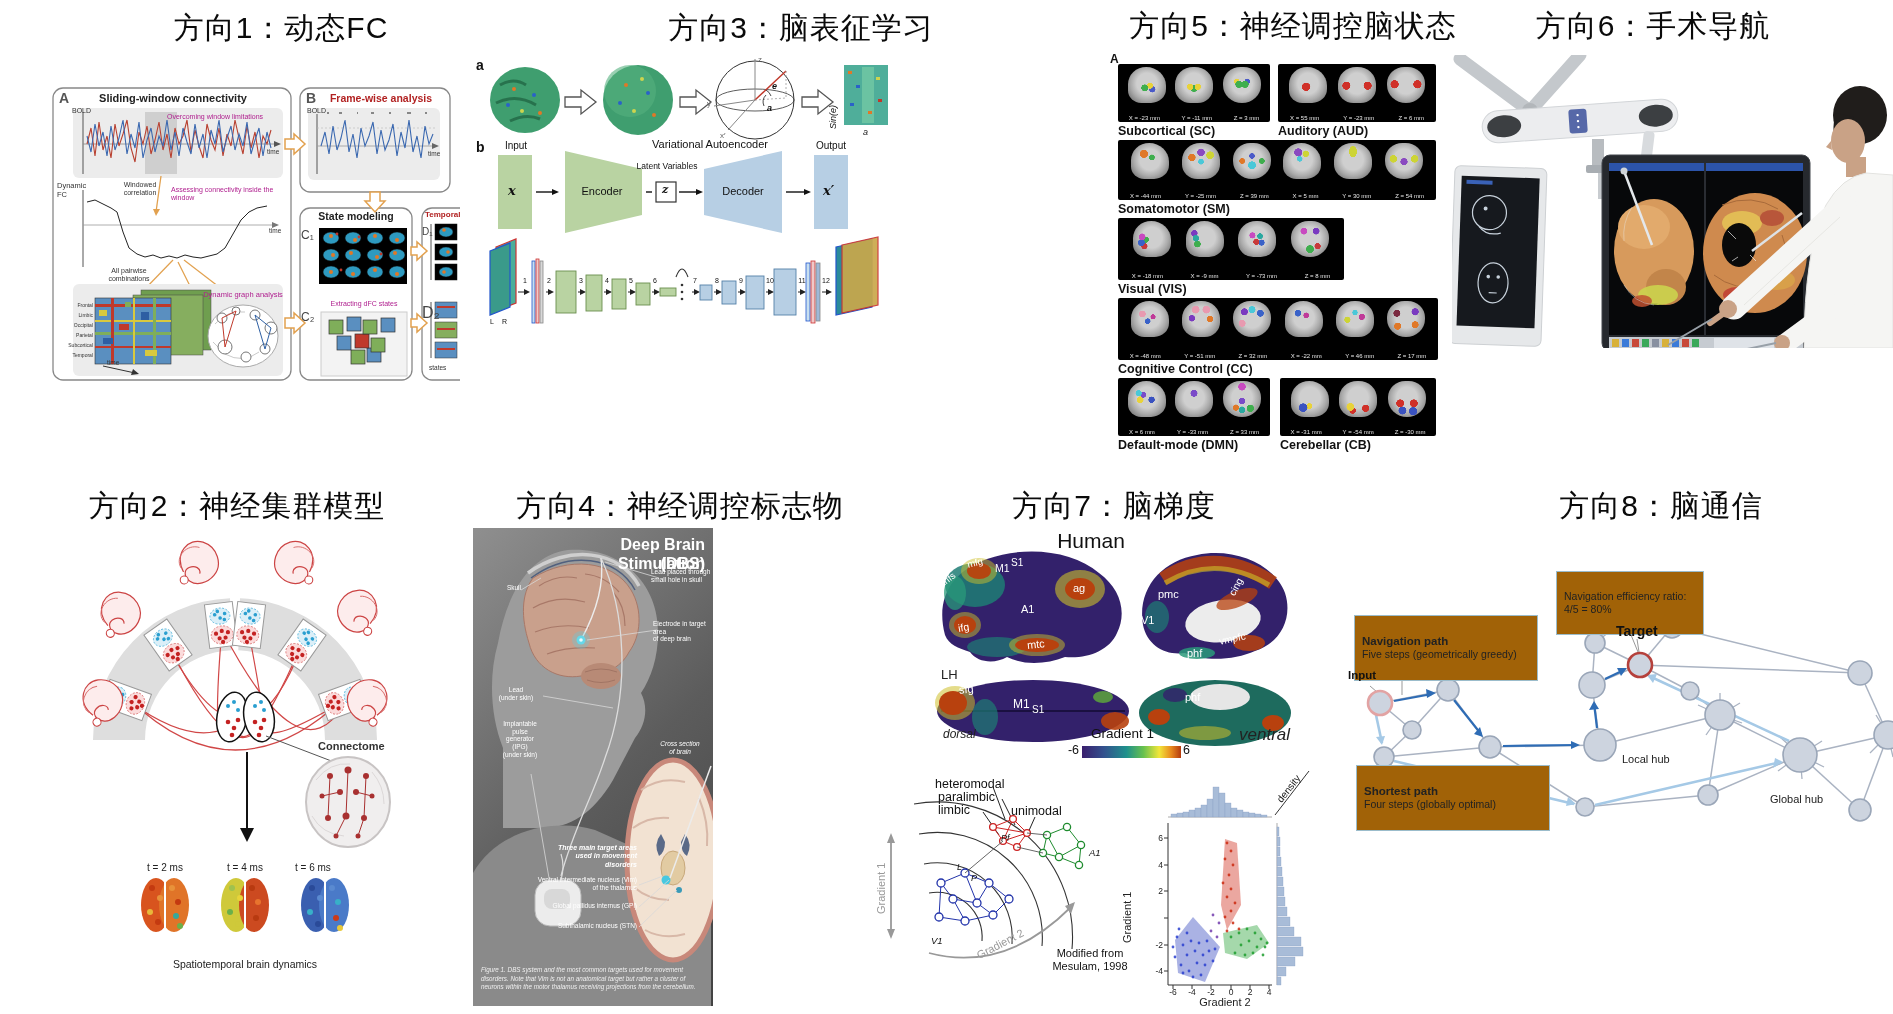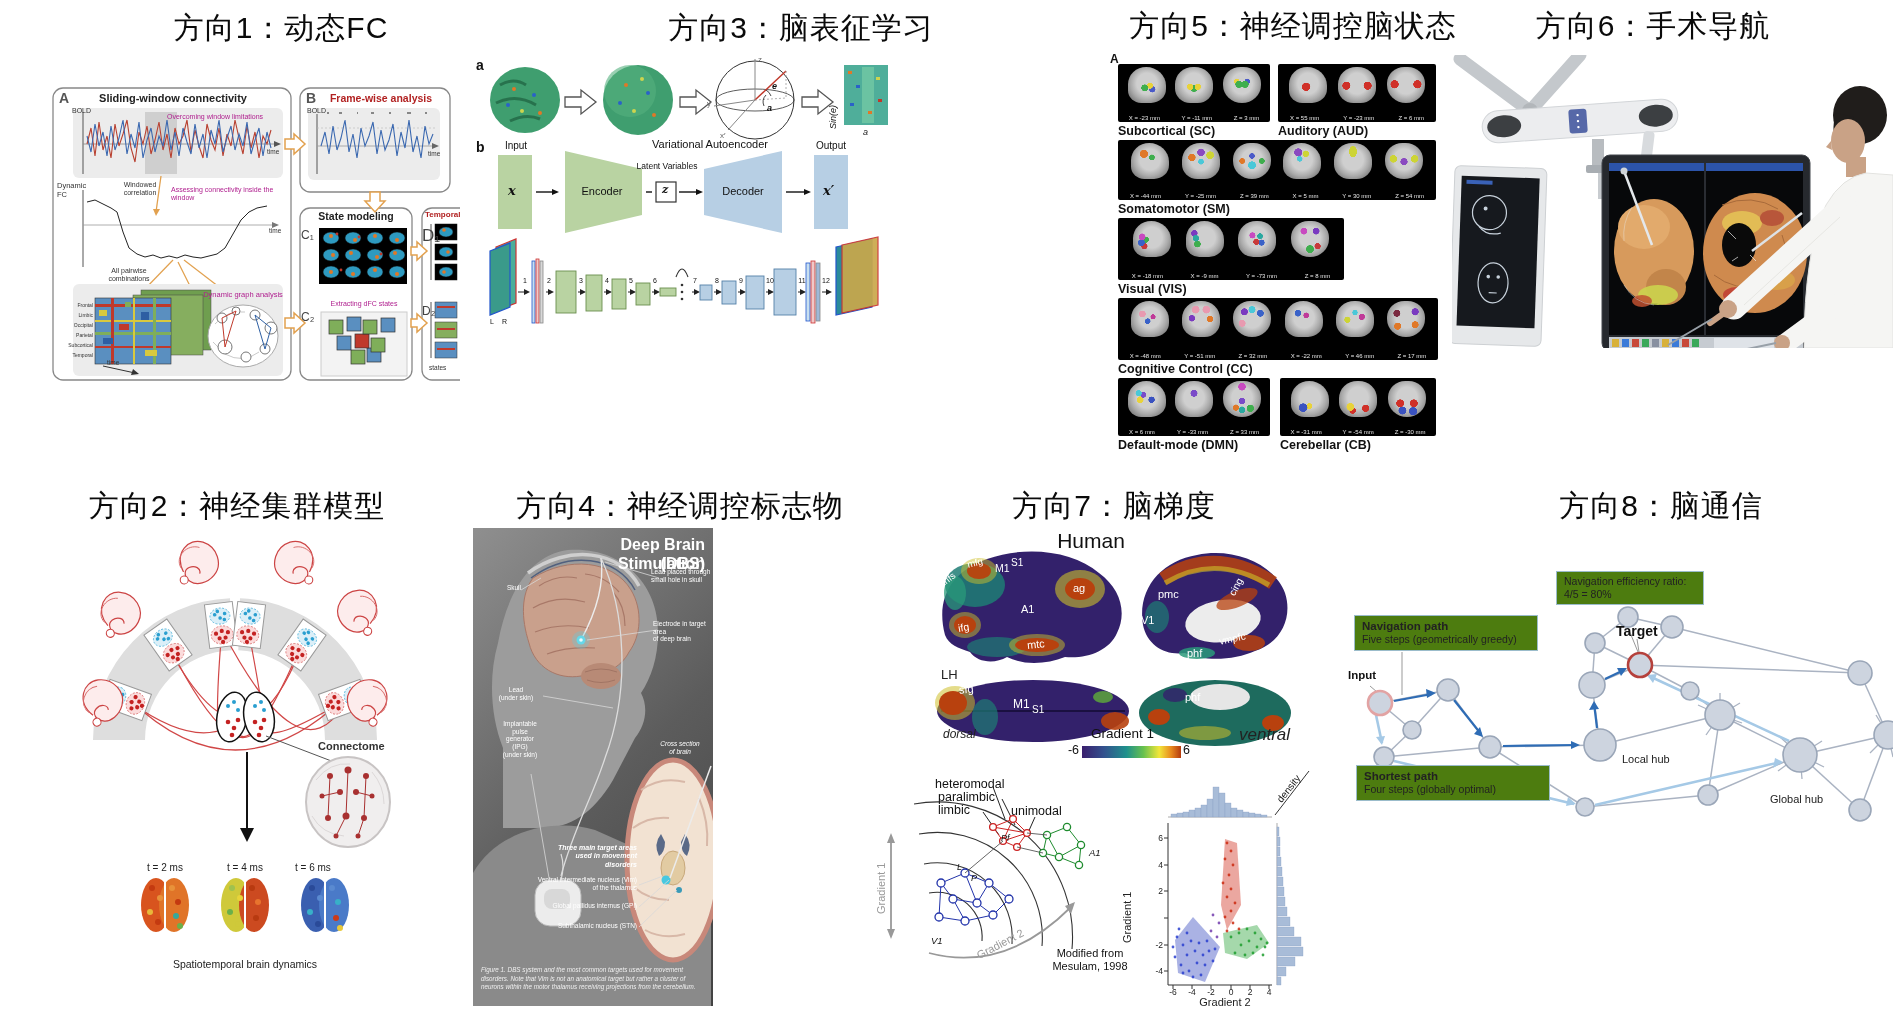--- a/index.html
+++ b/index.html
@@ -20,21 +20,21 @@
   
   .blk{position:absolute;background:#000;border-radius:2px}
   .blk .srow{display:flex;height:100%;align-items:flex-start;justify-content:space-evenly;padding-top:3px}
   .sl{width:38px;height:36px}
   .sg{border-radius:55% 60% 45% 40%}
   .cr{border-radius:48% 48% 40% 40%}
   .ax{border-radius:50% 50% 55% 55%}
   .crow{position:absolute;left:0;right:0;bottom:1px;display:flex;justify-content:space-around;color:#e6e6e6;font-size:6px;line-height:1}
   .blab{position:absolute;font-size:12.5px;font-weight:700;color:#111;white-space:nowrap}
   
-  .callout{position:absolute;border:1.2px solid #9bbccb;background:#4d7c0f;padding:3px 7px;line-height:1.25;font-size:10.5px;color:#222}
+  .callout{position:absolute;border:1.2px solid #9bbccb;background:#a16207;padding:18px 7px;line-height:1.25;font-size:10.5px;color:#222}
   .callout .h{font-weight:700;font-size:11.5px}
   
   .vert{writing-mode:vertical-rl;transform:rotate(180deg);text-align:center}
 </style>
 </head>
 <body>
 
 <div class="sec-title" style="left:100px;top:8px;width:362px">方向1：动态FC</div>
 <div class="sec-title" style="left:620px;top:8px;width:362px">方向3：脑表征学习</div>
 <div class="sec-title" style="left:1110px;top:6px;width:366px">方向5：神经调控脑状态</div>
@@ -225,22 +225,22 @@
   <div class="lab" style="left:62px;top:297px;font-size:6.5px;color:#333">time</div>
   <div class="lab b" style="left:261px;top:28px;font-size:14px;color:#555">B</div>
   <div class="lab b red" style="left:272px;top:30px;width:128px;text-align:center;font-size:10.5px">Frame-wise analysis</div>
   <div class="lab" style="left:262px;top:45px;font-size:7px;color:#333">BOLD</div>
   <div class="lab" style="left:383px;top:88px;font-size:6.5px;color:#333">time</div>
   <div class="lab b" style="left:258px;top:148px;width:106px;text-align:center;font-size:10.5px;color:#222;font-weight:600">State modeling</div>
   <div class="lab" style="left:256px;top:166px;font-size:12px;color:#444">C₁</div>
   <div class="lab" style="left:256px;top:248px;font-size:12px;color:#444">C₂</div>
   <div class="lab mag" style="left:274px;top:238px;width:90px;text-align:center;font-size:7px">Extracting dFC states</div>
   <div class="lab b red" style="left:380px;top:148px;width:90px;font-size:8px;white-space:nowrap">Temporal modeling</div>
-  <div class="lab" style="left:377px;top:164px;font-size:17px;color:#444">D₁</div>
-  <div class="lab" style="left:377px;top:242px;font-size:12px;color:#444">D₂</div>
+  <div class="lab" style="left:377px;top:164px;font-size:10px;color:#444">D₁</div>
+  <div class="lab" style="left:377px;top:242px;font-size:16px;color:#444">D₂</div>
   <div class="lab" style="left:384px;top:302px;font-size:6.5px;color:#333">states</div>
 </div>
 
 <div class="panel" style="left:470px;top:55px;width:425px;height:285px">
   <svg width="425" height="285" viewBox="0 0 425 285">
 
     <ellipse cx="55" cy="45" rx="35" ry="33" fill="#3f9e6f"></ellipse>
     <path d="M30,30 q14,-8 26,0 M26,48 q20,-10 40,2 M40,66 q16,-8 30,-2" stroke="#1e5f3e" stroke-width="3" fill="none" opacity="0.7"></path>
     <g>
         <circle cx="44" cy="34" r="2" fill="#e07828"></circle>

